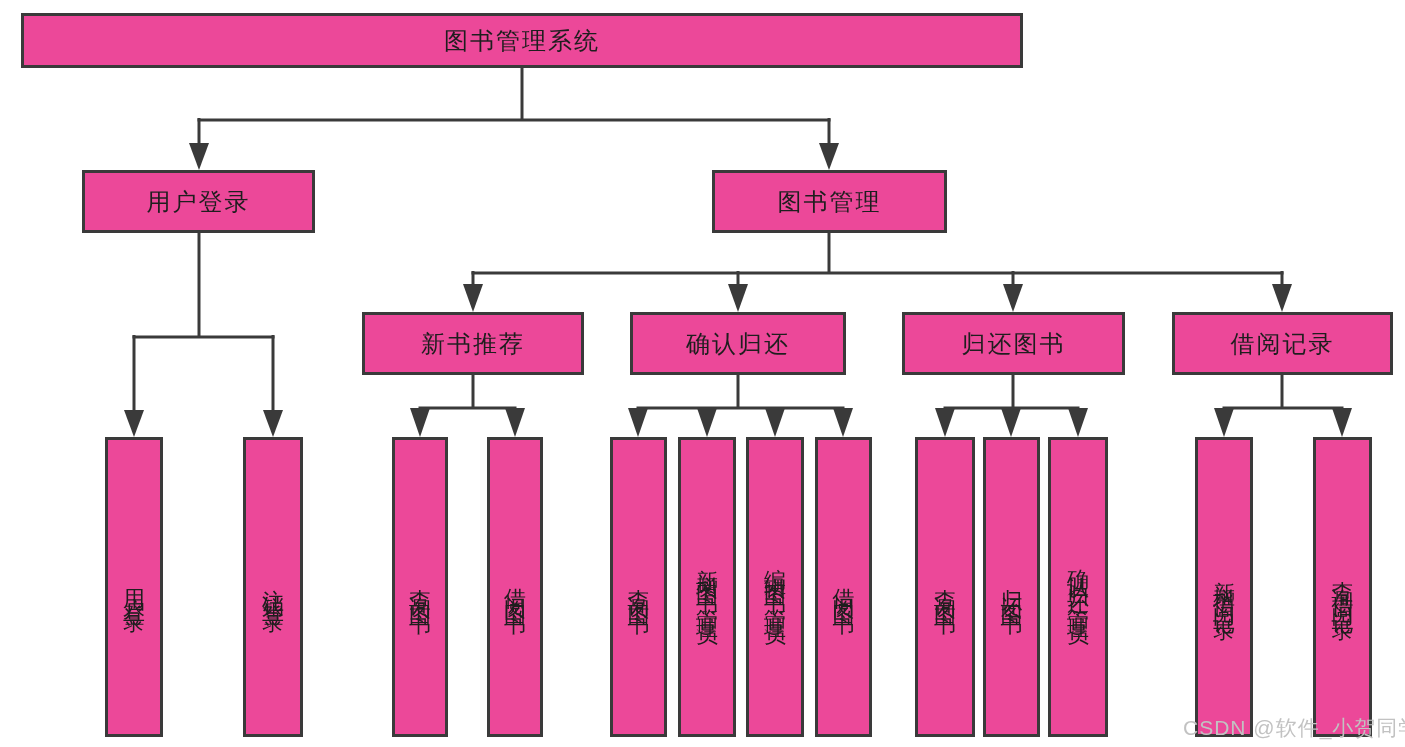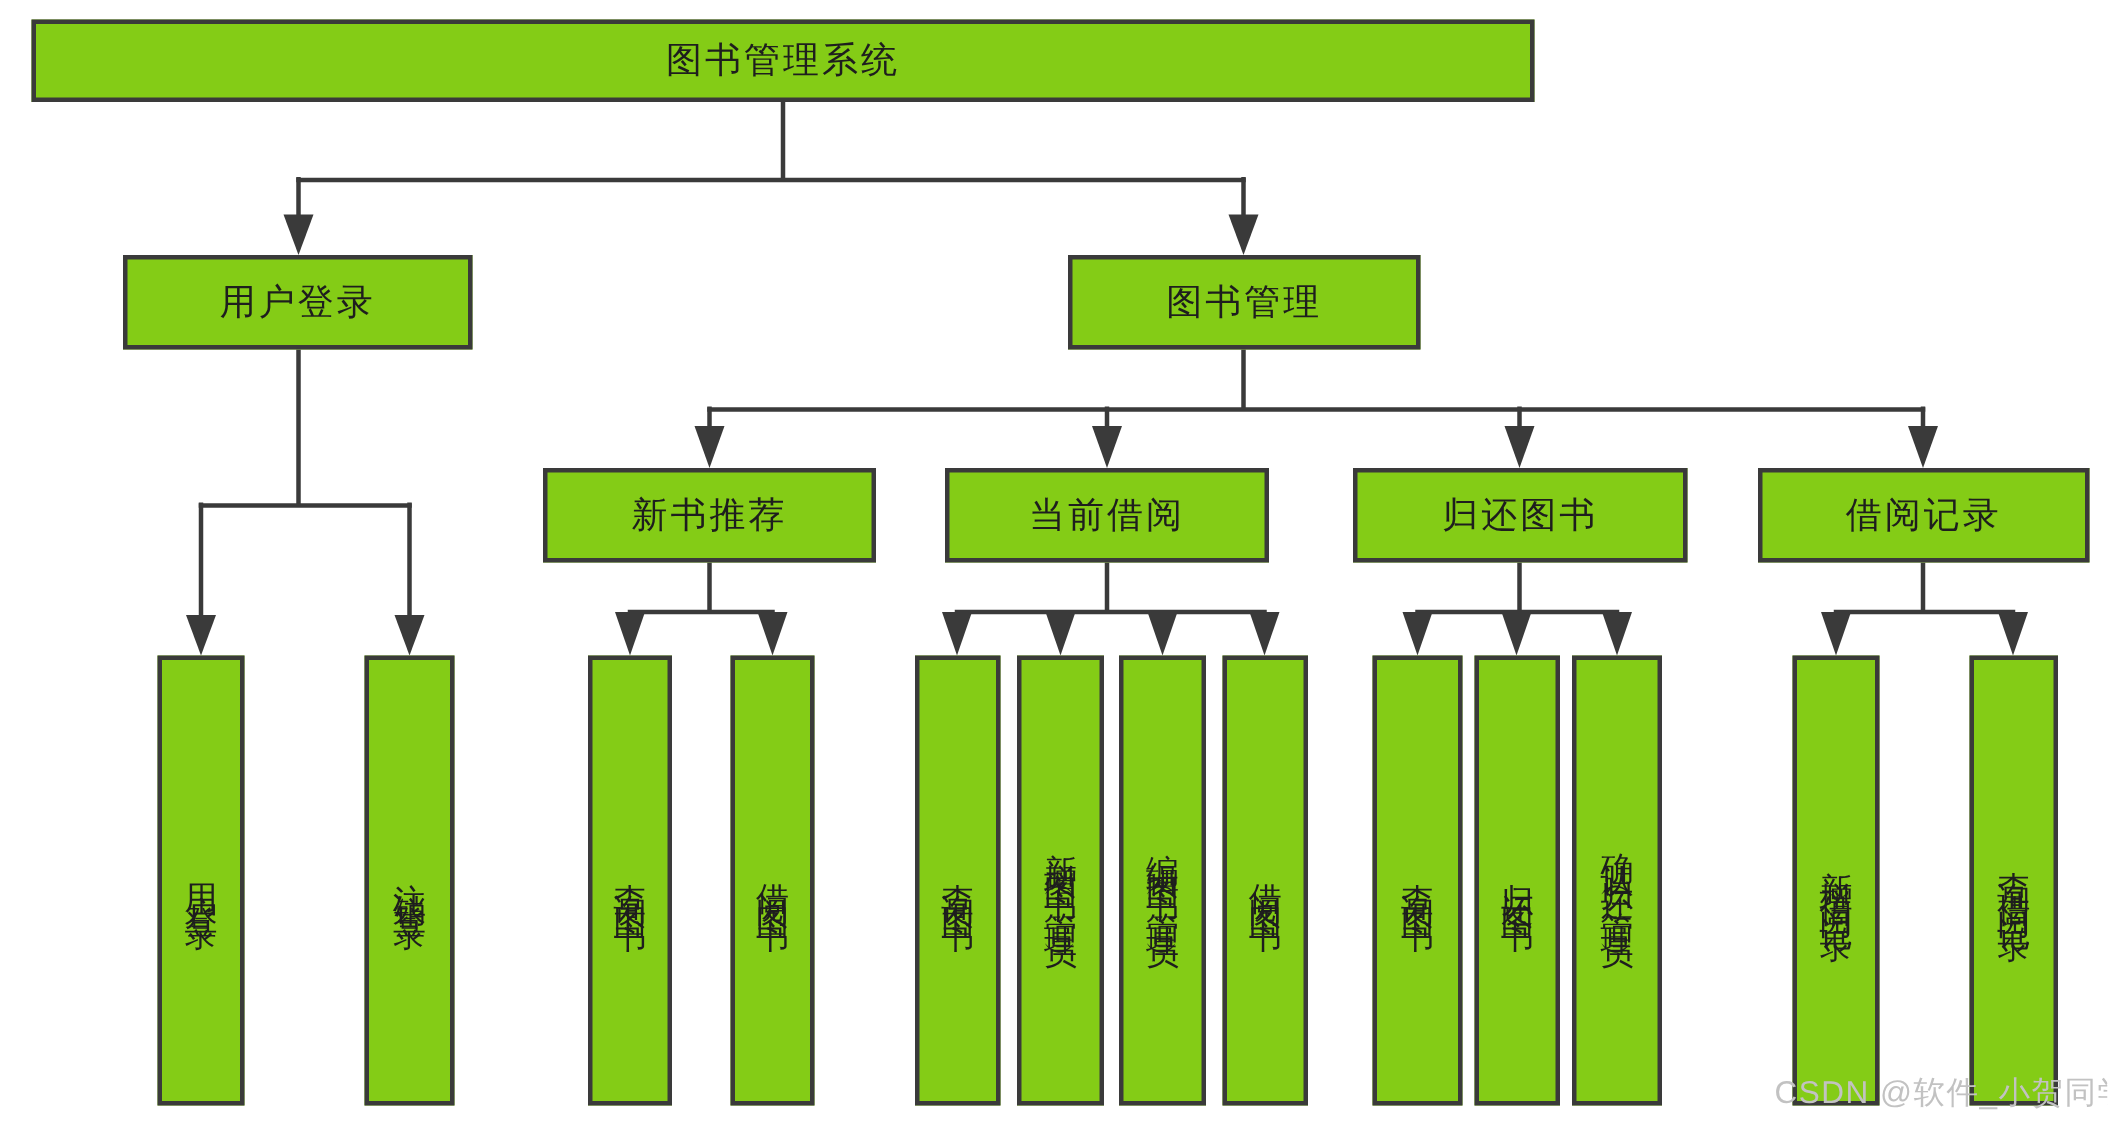--- a/index.html
+++ b/index.html
@@ -15,21 +15,21 @@
     position:relative;
     width:1405px;height:747px;
     background:var(--c-background);
     overflow:hidden;
   }
   .connectors{position:absolute;left:0;top:0;z-index:1;}
   .connectors line{stroke:var(--c-line);stroke-width:3;}
   .connectors polygon{fill:var(--c-line);}
   .node{
     position:absolute;z-index:2;
-    background:#84cc16;
+    background:#ec4899;
     border:3px solid var(--c-line);
     display:flex;align-items:center;justify-content:center;
     color:var(--c-text);
     font-size:24px;
     letter-spacing:2px;
     line-height:1;
     white-space:nowrap;
   }
   .leaf{
     writing-mode:vertical-rl;
@@ -102,21 +102,21 @@
     <polygon points="1214,408 1234,408 1224,437"></polygon>
     <polygon points="1332,408 1352,408 1342,437"></polygon>
   </svg>
 
   <div class="node" style="left:21px;top:13px;width:1002px;height:55px">图书管理系统</div>
 
   <div class="node" style="left:82px;top:170px;width:233px;height:63px">用户登录</div>
   <div class="node" style="left:362px;top:312px;width:222px;height:63px">新书推荐</div>
 
   <div class="node" style="left:712px;top:170px;width:235px;height:63px">图书管理</div>
-  <div class="node" style="left:630px;top:312px;width:216px;height:63px">当前借阅</div>
+  <div class="node" style="left:630px;top:312px;width:216px;height:63px">确认归还</div>
   <div class="node" style="left:902px;top:312px;width:223px;height:63px">归还图书</div>
   <div class="node" style="left:1172px;top:312px;width:221px;height:63px">借阅记录</div>
 
   <div class="node leaf" style="left:105px;top:437px;width:58px;height:300px">用户登录</div>
   <div class="node leaf" style="left:243px;top:437px;width:60px;height:300px">注销登录</div>
 
   <div class="node leaf" style="left:392px;top:437px;width:56px;height:300px">查询图书</div>
   <div class="node leaf" style="left:487px;top:437px;width:56px;height:300px">借阅图书</div>
 
   <div class="node leaf" style="left:610px;top:437px;width:57px;height:300px">查询图书</div>

